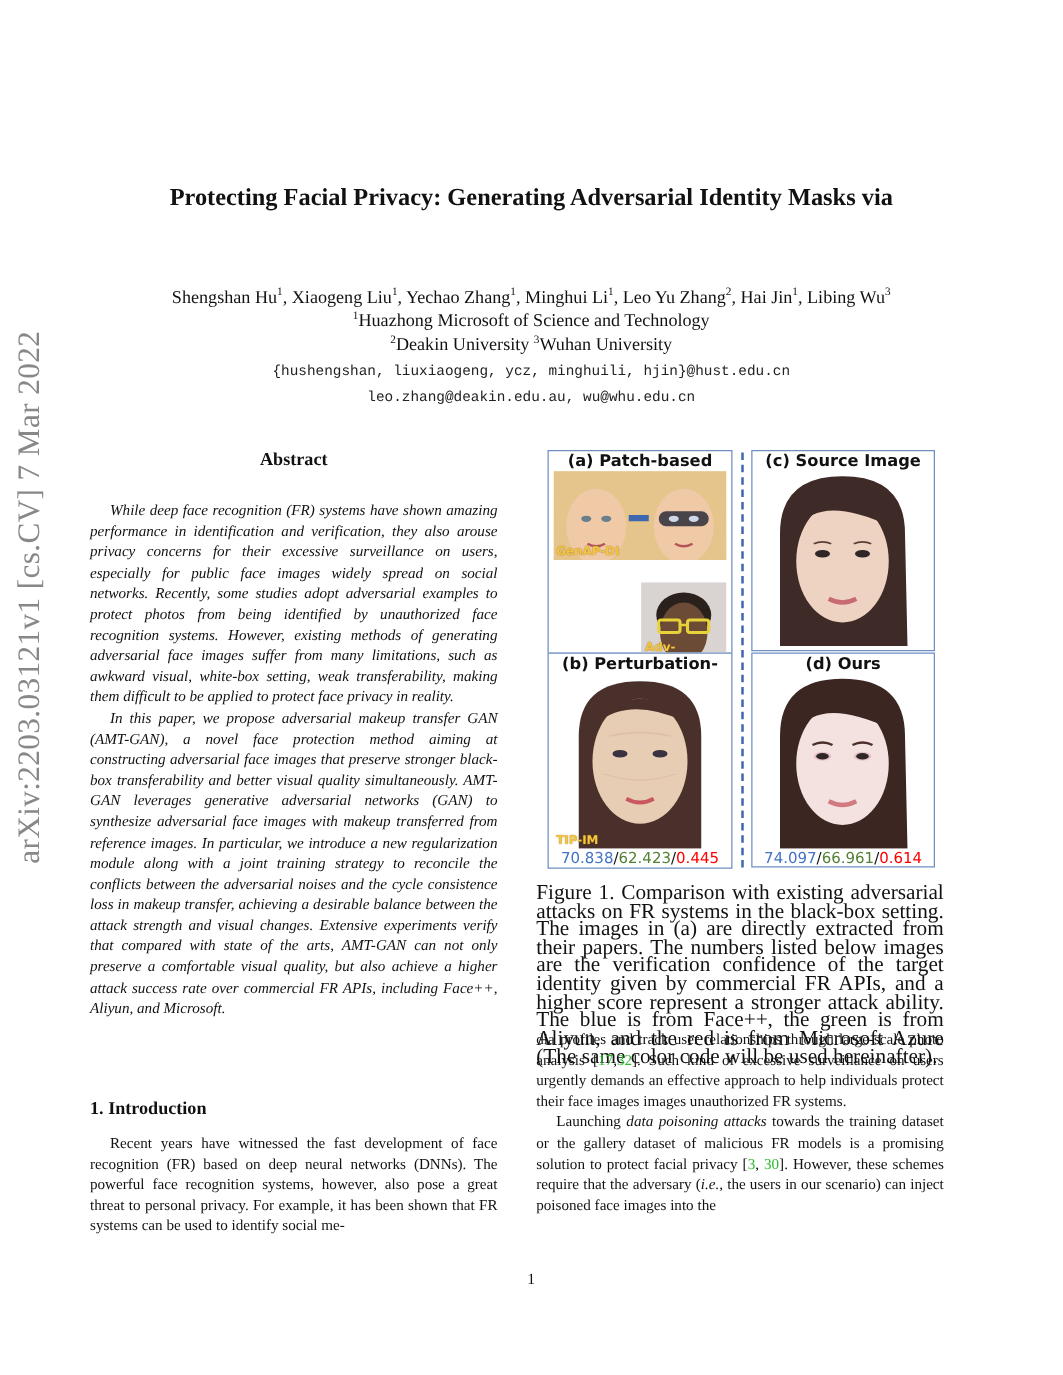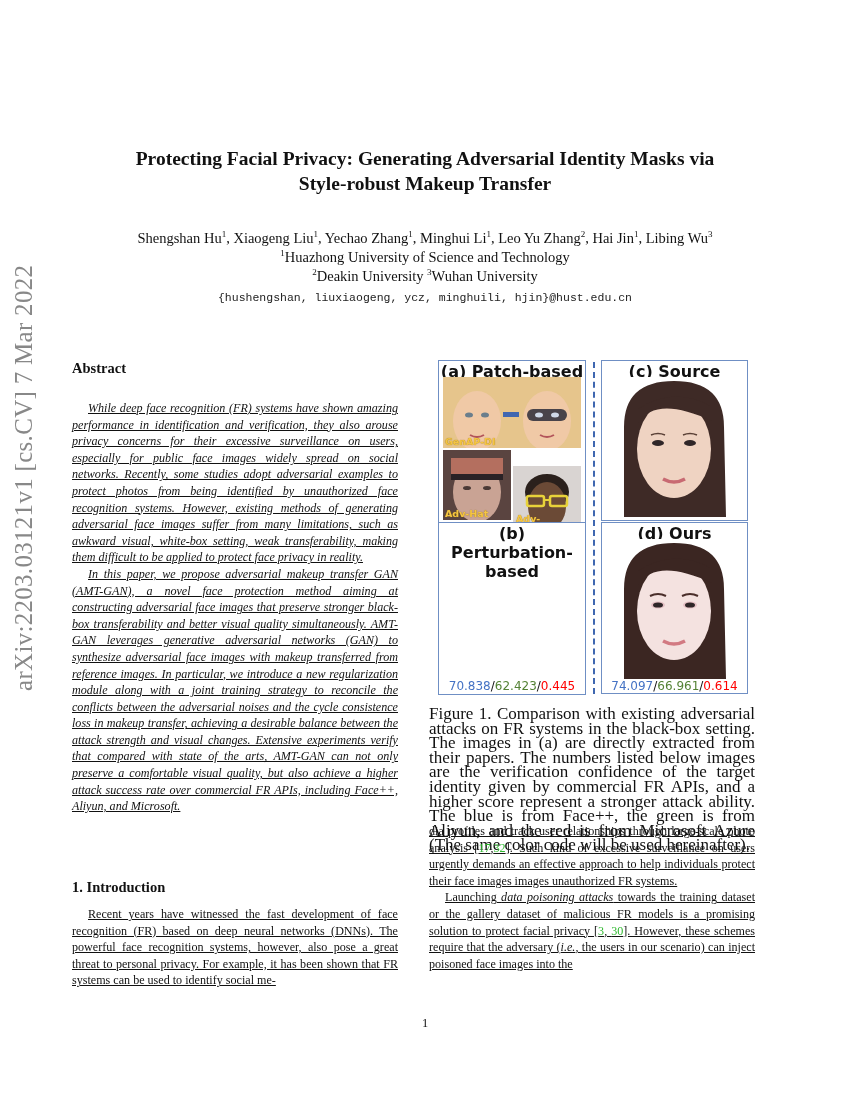--- a/index.html
+++ b/index.html
@@ -10,72 +10,72 @@
            font-size:19.5px; line-height:25px; }
   .authors { left:0; width:850px; top:229px; text-align:center; font-size:14.5px; line-height:19px; }
   .authors sup { font-size:9px; vertical-align:6px; line-height:0; }
   .emails { left:0; width:850px; top:287px; text-align:center;
             font-family:"Liberation Mono", "DejaVu Sans Mono", monospace; font-size:11.5px; line-height:21px; color:#222; }
   .arxiv { left:4px; top:296px; width:44px; height:395px; }
   .arxiv span { position:absolute; left:0; top:0; white-space:nowrap; font-size:25px; color:#888;
                 transform-origin:left top; transform:translate(6px, 395px) rotate(-90deg);
                 letter-spacing:0.3px; font-family:"Liberation Serif", serif; }
   .sec-head { font-weight:bold; font-size:14.5px; }
-  .abstract-head { left:72px; width:326px; top:360px; }
+  .abstract-head { left:72px; width:326px; top:360px; text-align:center; }
   .col { position:absolute; font-size:12.1px; line-height:16.6px; text-align:justify; }
-  .col p { margin:0; text-indent:16px;text-decoration:underline; }
+  .col p { margin:0; text-indent:16px; }
   .col-left-abs { left:72px; width:326px; top:400px; font-style:italic; }
   .intro-head { left:72px; top:879px; }
   .col-left-intro { left:72px; width:326px; top:906px; }
   .caption { left:429px; width:326px; top:707px; font-size:17px; line-height:14.6px; text-align:justify; position:absolute; }
   .col-right { left:429px; width:326px; top:823px; }
   .cite { color:#2eb82e; }
   .pagenum { left:0; width:850px; top:1016px; text-align:center; font-size:12.5px; }
 
   
   .fig { left:438px; top:360px; width:312px; height:336px; }
   .panel { position:absolute; border:1.5px solid #6f8fc4; background:#fff; box-sizing:border-box; }
   .panel-label { position:absolute; left:0; right:0; top:1px; text-align:center;
-                 font-family:"DejaVu Sans", sans-serif; font-weight:bold; font-size:16px; color:#111; }
+                 font-family:"DejaVu Sans", sans-serif; font-weight:bold; font-size:13px; color:#111; }
   .divider { position:absolute; left:155px; top:2px; width:0; height:332px;
              border-left:2.5px dashed #3f67b0; }
   .img { position:absolute; overflow:hidden; }
   .tag { position:absolute; font-family:"DejaVu Sans", sans-serif; font-weight:bold; font-size:9.5px;
          color:#f5c542; text-shadow:0 0 1px #8a6a00; }
   .scores { position:absolute; left:0; right:0; text-align:center; font-family:"DejaVu Sans", sans-serif;
             font-weight:normal; font-size:12px; }
 </style>
 </head>
 <body>
 
 <div class="abs arxiv">
   <span>arXiv:2203.03121v1  [cs.CV]  7 Mar 2022</span>
 </div>
 
 <div class="abs title">
   <div>Protecting Facial Privacy: Generating Adversarial Identity Masks via</div>
-  <div>Style-robust Makeup Transfer</div>
 </div>
 
 <div class="abs authors">
   <div>
     <span>Shengshan Hu</span><sup>1</sup>,
     <span>Xiaogeng Liu</span><sup>1</sup>,
     <span>Yechao Zhang</span><sup>1</sup>,
     <span>Minghui Li</span><sup>1</sup>,
     <span>Leo Yu Zhang</span><sup>2</sup>,
     <span>Hai Jin</span><sup>1</sup>,
     <span>Libing Wu</span><sup>3</sup>
   </div>
-  <div><sup>1</sup><span>Huazhong University of Science and Technology</span></div>
+  <div><sup>1</sup><span>Huazhong Microsoft of Science and Technology</span></div>
   <div><sup>2</sup><span>Deakin University</span> <sup>3</sup><span>Wuhan University</span></div>
 </div>
 
 <div class="abs emails">
   <div>{hushengshan, liuxiaogeng, ycz, minghuili, hjin}@hust.edu.cn</div>
+  <div>leo.zhang@deakin.edu.au, wu@whu.edu.cn</div>
 </div>
 
 <div class="abs sec-head abstract-head">Abstract</div>
 <div class="col col-left-abs">
   <p>While deep face recognition (FR) systems have shown amazing performance in identification and verification, they also arouse privacy concerns for their excessive surveillance on users, especially for public face images widely spread on social networks. Recently, some studies adopt adversarial examples to protect photos from being identified by unauthorized face recognition systems. However, existing methods of generating adversarial face images suffer from many limitations, such as awkward visual, white-box setting, weak transferability, making them difficult to be applied to protect face privacy in reality.</p>
   <p>In this paper, we propose adversarial makeup transfer GAN (AMT-GAN), a novel face protection method aiming at constructing adversarial face images that preserve stronger black-box transferability and better visual quality simultaneously. AMT-GAN leverages generative adversarial networks (GAN) to synthesize adversarial face images with makeup transferred from reference images. In particular, we introduce a new regularization module along with a joint training strategy to reconcile the conflicts between the adversarial noises and the cycle consistence loss in makeup transfer, achieving a desirable balance between the attack strength and visual changes. Extensive experiments verify that compared with state of the arts, AMT-GAN can not only preserve a comfortable visual quality, but also achieve a higher attack success rate over commercial FR APIs, including Face++, Aliyun, and Microsoft.</p>
 </div>
 
 <div class="abs sec-head intro-head">1. Introduction</div>
 <div class="col col-left-intro">
@@ -95,46 +95,49 @@
         <ellipse cx="42" cy="38" rx="4" ry="2.5" fill="#6a7e8c"></ellipse>
         <rect x="84" y="32" width="40" height="12" rx="6" fill="#2b2b3a" opacity="0.85"></rect>
         <ellipse cx="96" cy="38" rx="4" ry="2.5" fill="#cfd8e8"></ellipse>
         <ellipse cx="112" cy="38" rx="4" ry="2.5" fill="#cfd8e8"></ellipse>
         <path d="M27 58 Q34 62 41 58" stroke="#b3545a" stroke-width="2" fill="none"></path>
         <path d="M97 58 Q104 62 111 58" stroke="#b3545a" stroke-width="2" fill="none"></path>
         <rect x="60" y="35" width="16" height="5" fill="#3f67b0"></rect>
       </svg>
       <span class="tag" style="left:2px;bottom:1px;">GenAP-DI</span>
     </div>
-    <div class="img" style="left:4px;top:89px;width:68px;height:70px;background:#6a4b44;">
-      <svg width="68" height="70" viewBox="0 0 68 70">
-        <rect width="68" height="70" fill="#5a4440"></rect>
-        <ellipse cx="34" cy="42" rx="24" ry="30" fill="#c9a394"></ellipse>
-        <rect x="8" y="8" width="52" height="20" fill="#b46f5f"></rect>
-        <rect x="8" y="24" width="52" height="6" fill="#2a2226"></rect>
-        <ellipse cx="24" cy="38" rx="4" ry="2" fill="#4b3a36"></ellipse>
-        <ellipse cx="44" cy="38" rx="4" ry="2" fill="#4b3a36"></ellipse>
-      </svg>
-      <span class="tag" style="left:2px;bottom:1px;">Adv-Hat</span>
-    </div>
     <div class="img" style="left:74px;top:105px;width:68px;height:70px;background:#d7d2cf;">
       <svg width="68" height="70" viewBox="0 0 68 70">
         <rect width="68" height="70" fill="#d9d4d2"></rect>
         <ellipse cx="34" cy="26" rx="22" ry="18" fill="#2a201c"></ellipse>
         <ellipse cx="34" cy="40" rx="19" ry="24" fill="#6b4a36"></ellipse>
         <rect x="14" y="30" width="17" height="10" rx="2" fill="none" stroke="#e8d23a" stroke-width="2.5"></rect>
         <rect x="37" y="30" width="17" height="10" rx="2" fill="none" stroke="#e8d23a" stroke-width="2.5"></rect>
         <rect x="31" y="33" width="6" height="2" fill="#e8d23a"></rect>
       </svg>
       <span class="tag" style="left:3px;bottom:1px;">Adv-Glasses</span>
     </div>
   </div>
 
   <div class="panel" style="left:0;top:162px;width:148px;height:173px;">
     <div class="panel-label">(b) Perturbation-based</div>
+    <div class="img" style="left:4px;top:16px;width:138px;height:140px;">
+      <svg width="138" height="140" viewBox="0 0 138 140">
+        <rect width="138" height="140" fill="#ffffff"></rect>
+        <path d="M20 140 L20 50 Q20 6 69 6 Q118 6 118 50 L118 140 Z" fill="#4a302a"></path>
+        <ellipse cx="69" cy="70" rx="38" ry="50" fill="#e6cdb4"></ellipse>
+        <path d="M34 40 Q60 18 104 38 L104 30 Q70 10 34 30 Z" fill="#4a302a"></path>
+        <ellipse cx="53" cy="64" rx="6" ry="3" fill="#3a3240"></ellipse>
+        <ellipse cx="85" cy="64" rx="6" ry="3" fill="#3a3240"></ellipse>
+        <path d="M58 100 Q69 106 80 100" stroke="#c8585f" stroke-width="3" fill="none"></path>
+        <path d="M40 80 Q69 90 98 80" stroke="#d9bb9e" stroke-width="1" fill="none" opacity="0.7"></path>
+        <path d="M44 50 Q69 44 94 50" stroke="#d9bb9e" stroke-width="1" fill="none" opacity="0.7"></path>
+      </svg>
+      <span class="tag" style="left:2px;bottom:1px;">TIP-IM</span>
+    </div>
     <div class="scores" style="top:156px;">
       <span style="color:#4472c4">70.838</span><span>/</span><span style="color:#548235">62.423</span><span>/</span><span style="color:#ff0000">0.445</span>
     </div>
   </div>
 
   <div class="divider"></div>
 
   <div class="panel" style="left:163px;top:0;width:147px;height:161px;padding-left:11px;">
     <div class="panel-label">(c) Source Image</div>
     <div class="img" style="left:4px;top:16px;width:137px;height:140px;">

